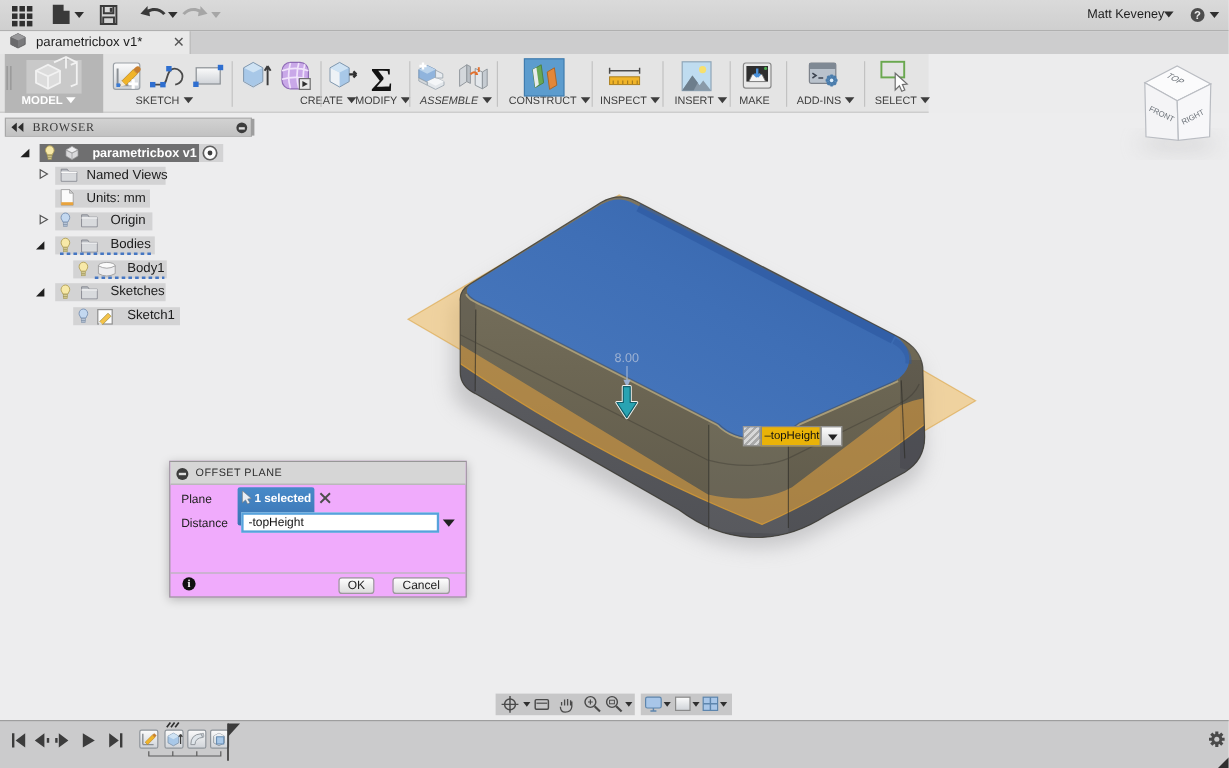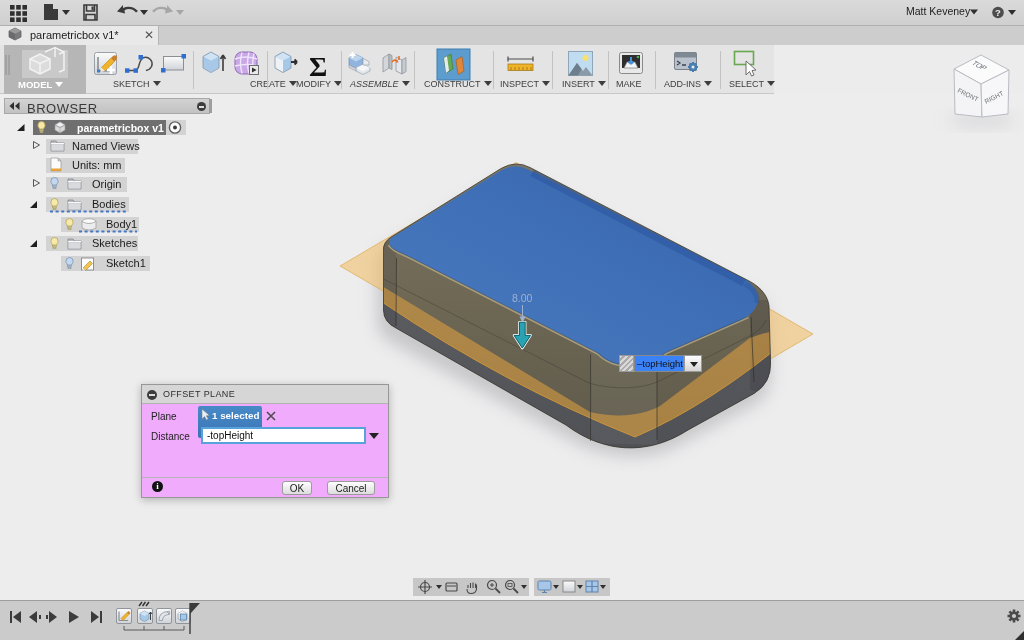--- a/index.html
+++ b/index.html
@@ -15,21 +15,21 @@
 #toolbar2 { left:774px; top:45px; width:250px; height:49px; background:#ececed; }
 .sep { position:absolute; top:51px; width:1px; height:38px; background:#c2c2c2; }
 .tlabel { position:absolute; top:79px; font-size:9px; color:#3d3d3d; white-space:nowrap; }
 .tlabel .dn { display:inline-block; width:0; height:0; border-left:4px solid transparent; border-right:4px solid transparent; border-top:5px solid #3d3d3d; margin-left:3px; vertical-align:1px;}
 #modelblk { left:4px; top:45px; width:82px; height:49px; background:#b6b6b6; }
 #modellabel { left:18px; top:79px; font-size:9.5px; font-weight:bold; color:#fff; }
 #modellabel .dn { display:inline-block; width:0; height:0; border-left:4px solid transparent; border-right:4px solid transparent; border-top:5px solid #fff; margin-left:3px; vertical-align:1px; }
 #canvas { left:0; top:95px; width:1024px; height:505px; }
 
 #bheader { left:4px; top:98px; width:206px; height:16px; background:linear-gradient(#d2d2d2,#c2c2c2); border:1px solid #a8a8a8; }
-#btitle { left:22px; top:2px; font-size:13px; color:#3a3a3a; letter-spacing:0.5px; }
+#btitle { left:22px; top:2px; font-size:10px; color:#3a3a3a; letter-spacing:0.5px;font-family:Liberation Serif, serif; }
 .brow { position:absolute; height:15px; background:#d3d3d4; }
 .btext { position:absolute; top:1px; font-size:11px; color:#1b1b1b; white-space:nowrap; }
 
 #dialog { left:141px; top:384px; width:248px; height:114px; background:#f0abfc; border:1px solid #979797; box-shadow:0 2px 8px rgba(0,0,0,0.25); }
 #dtitle { left:0; top:0; width:246px; height:19px; background:#d6d6d6; border-bottom:1px solid #b2b2b2; }
 #dtitletext { left:21px; top:4px; font-size:9px; color:#2e2e2e; letter-spacing:0.4px; }
 .dlabel { position:absolute; font-size:10px; color:#222; }
 #chip { left:56px; top:21px; width:64px; height:32px; background:linear-gradient(#478ac8,#3a74b4); border-radius:2px; }
 #chiptext { left:14px; top:3.5px; font-size:9.8px; font-weight:bold; color:#fff; white-space:nowrap; }
 #dinput { left:59px; top:42px; width:165px; height:17px; background:#fff; border:2px solid #57a2dc; }
@@ -136,21 +136,21 @@
 <path d="M522.5,305 L522.5,318" stroke="#9db1d2" stroke-width="1" fill="none"></path>
 <path d="M522.5,323 L519.5,316.5 L525.5,316.5 Z" fill="#9db1d2"></path>
 
 <g transform="translate(522.3,336.5) scale(1.1)">
 <path d="M-2.6,-13 L2.6,-13 L2.6,-1 L7.5,-1 L0,10.5 L-7.5,-1 L-2.6,-1 Z" fill="#29a3b2" stroke="#f2f2ee" stroke-width="2.4" paint-order="stroke" stroke-linejoin="round"></path>
 <path d="M-2.6,-13 L2.6,-13 L2.6,-1 L7.5,-1 L0,10.5 L-7.5,-1 L-2.6,-1 Z" fill="#29a3b2" stroke="#13606c" stroke-width="0.9" stroke-linejoin="round"></path>
 </g>
 </svg>
 <div class="abs" id="fltinput" style="left:619px; top:355px; width:86px; height:17px;">
   <div class="abs" style="left:0; top:0; width:15px; height:17px; background:repeating-linear-gradient(135deg,#d8d8d8 0 2px,#aaa 2px 4px); border:1px solid #999;"></div>
-  <div class="abs" style="left:15px; top:0; width:50px; height:17px; background:#3b82f6; border:1px solid #888; font-size:9.5px; color:#111; padding:2px 0 0 2px; white-space:nowrap; overflow:hidden;">–topHeight</div>
+  <div class="abs" style="left:15px; top:0; width:50px; height:17px; background:#eab308; border:1px solid #888; font-size:9.5px; color:#111; padding:2px 0 0 2px; white-space:nowrap; overflow:hidden;">–topHeight</div>
   <div class="abs" style="left:65px; top:0; width:18px; height:17px; background:linear-gradient(#fdfdfd,#d5d5d5); border:1px solid #999;">
       <div style="width:0;height:0;border-left:4px solid transparent;border-right:4px solid transparent;border-top:5px solid #222;margin:6px 0 0 5px;"></div>
     </div>
 </div>
 <div id="bheader" class="abs">
     <div id="btitle" class="abs">BROWSER</div>
   <svg width="12" height="9" style="position:absolute;left:4px;top:3px;">
       <path d="M5,0 L5,8 L0.5,4 Z M10.5,0 L10.5,8 L6,4 Z" fill="#2d2d2d"></path>
     </svg>
   <div style="position:absolute;left:192px;top:3px;width:9px;height:9px;border-radius:50%;background:#3c3c3c;">

